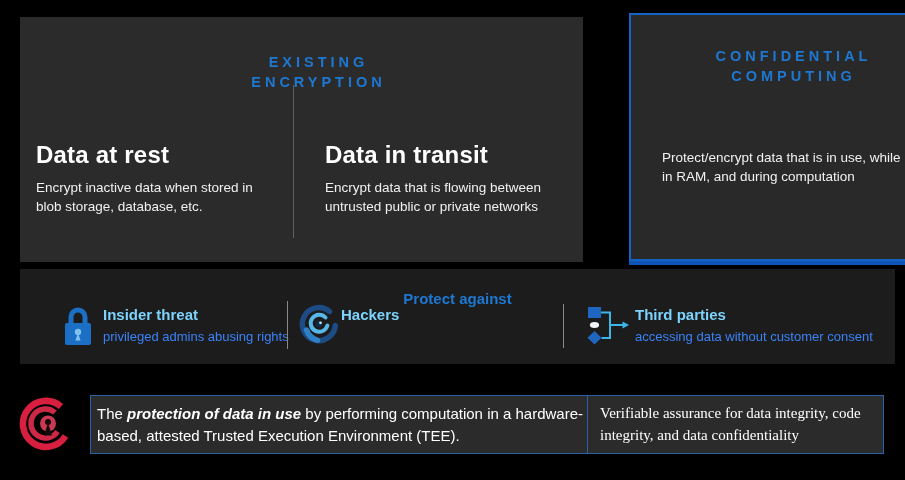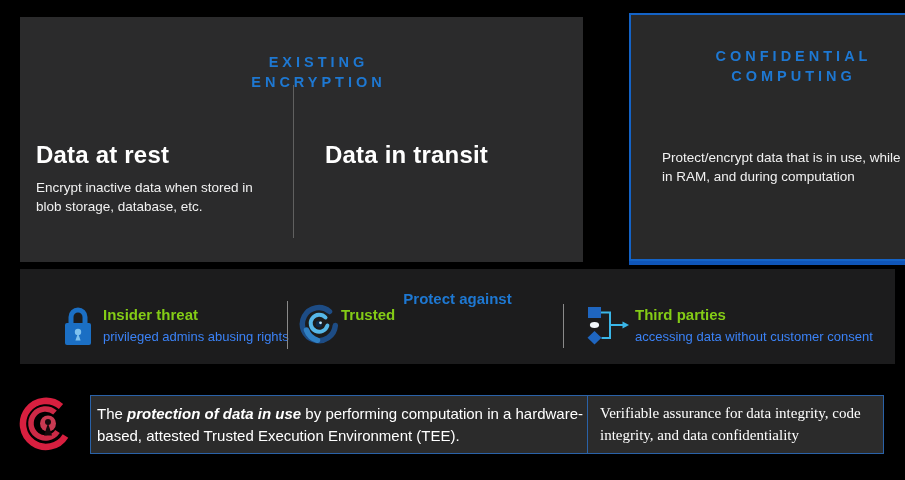--- a/index.html
+++ b/index.html
@@ -23,21 +23,21 @@
   .data-desc{margin-top:9px;font-size:13.5px;line-height:1.42;color:#f1f1f1;}
   .col-rest{left:16px;top:124px;}   .col-rest  .data-desc{width:218px;}
   .col-transit{left:305px;top:124px;} .col-transit .data-desc{width:234px;}
   .cc-content{left:31px;top:124px;} .cc-content .data-desc{width:242px;}
 
   
   .band{position:absolute;left:20px;top:269px;width:875px;height:95px;background:#1c1c1d;}
   .protect-label{position:absolute;left:0;right:0;top:21px;text-align:center;
                  color:#1e78d2;font-size:15px;font-weight:bold;}
   .threat{position:absolute;}
-  .threat-title{color:#84cc16;font-size:15px;font-weight:bold;}
+  .threat-title{color:#7dd3fc;font-size:15px;font-weight:bold;}
   .threat-desc{margin-top:6px;font-size:13px;color:#3b82f6;white-space:nowrap;}
   .threat-icon{position:absolute;}
   .icon-lock{left:42px;top:36px;}
   .t-insider{left:83px;top:37px;}
   .band-div1{position:absolute;left:267px;top:32px;width:1px;height:48px;background:#8a8a8a;}
   .icon-hacker{left:279px;top:35px;}
   .t-hackers{left:321px;top:37px;}
   .band-div2{position:absolute;left:543px;top:35px;width:1px;height:44px;background:#8a8a8a;}
   .icon-third{left:566px;top:35px;}
   .t-third{left:615px;top:37px;}
@@ -61,20 +61,21 @@
   </div>
   <div class="v-divider-top"></div>
 
   <div class="data-col col-rest">
     <div class="data-title">Data at rest</div>
     <div class="data-desc">Encrypt inactive data when stored in blob storage, database, etc.</div>
   </div>
 
   <div class="data-col col-transit">
     <div class="data-title">Data in transit</div>
+    <div class="data-desc">Encrypt data that is flowing between untrusted public or private networks</div>
   </div>
 </div>
 
 <div class="panel panel-cc">
   <div class="col-header">
     <span>CONFIDENTIAL</span>
     <span>COMPUTING</span>
   </div>
   <div class="data-col cc-content">
     <div class="data-desc">Protect/encrypt data that is in use, while in RAM, and during computation</div>
@@ -102,21 +103,21 @@
   <div class="threat-icon icon-hacker">
     <svg width="40" height="40" viewBox="0 0 40 40">
       <path d="M30.5 7.5 A16.5 16.5 0 1 0 36.3 21.5" fill="none" stroke="#1d4c85" stroke-width="5.5" stroke-linecap="round"></path>
       <path d="M7.5 26 A16.5 16.5 0 0 0 18.5 36.3" fill="none" stroke="#2f80c4" stroke-width="5.5" stroke-linecap="round"></path>
       <path d="M26.5 13.5 A8.5 8.5 0 1 0 28.4 21.5" fill="none" stroke="#56b7e8" stroke-width="4" stroke-linecap="round"></path>
       <circle cx="20" cy="20" r="3.2" fill="#0d2b4a"></circle>
       <circle cx="21.5" cy="18.8" r="1.4" fill="#bfe6f7"></circle>
     </svg>
   </div>
   <div class="threat t-hackers">
-    <div class="threat-title">Trusted</div>
+    <div class="threat-title">Hackers</div>
   </div>
 
   <div class="band-div2"></div>
 
   <div class="threat-icon icon-third">
     <svg width="46" height="41" viewBox="0 0 46 41">
       <path d="M15 8.5 H24 V34 H15.5" fill="none" stroke="#3ab6e8" stroke-width="2"></path>
       <path d="M24 21 H37.5" fill="none" stroke="#3ab6e8" stroke-width="2"></path>
       <path d="M36.5 17.5 L43 21 L36.5 24.5 Z" fill="#3ab6e8"></path>
       <rect x="2" y="3" width="13" height="11" fill="#1f66c0"></rect>

